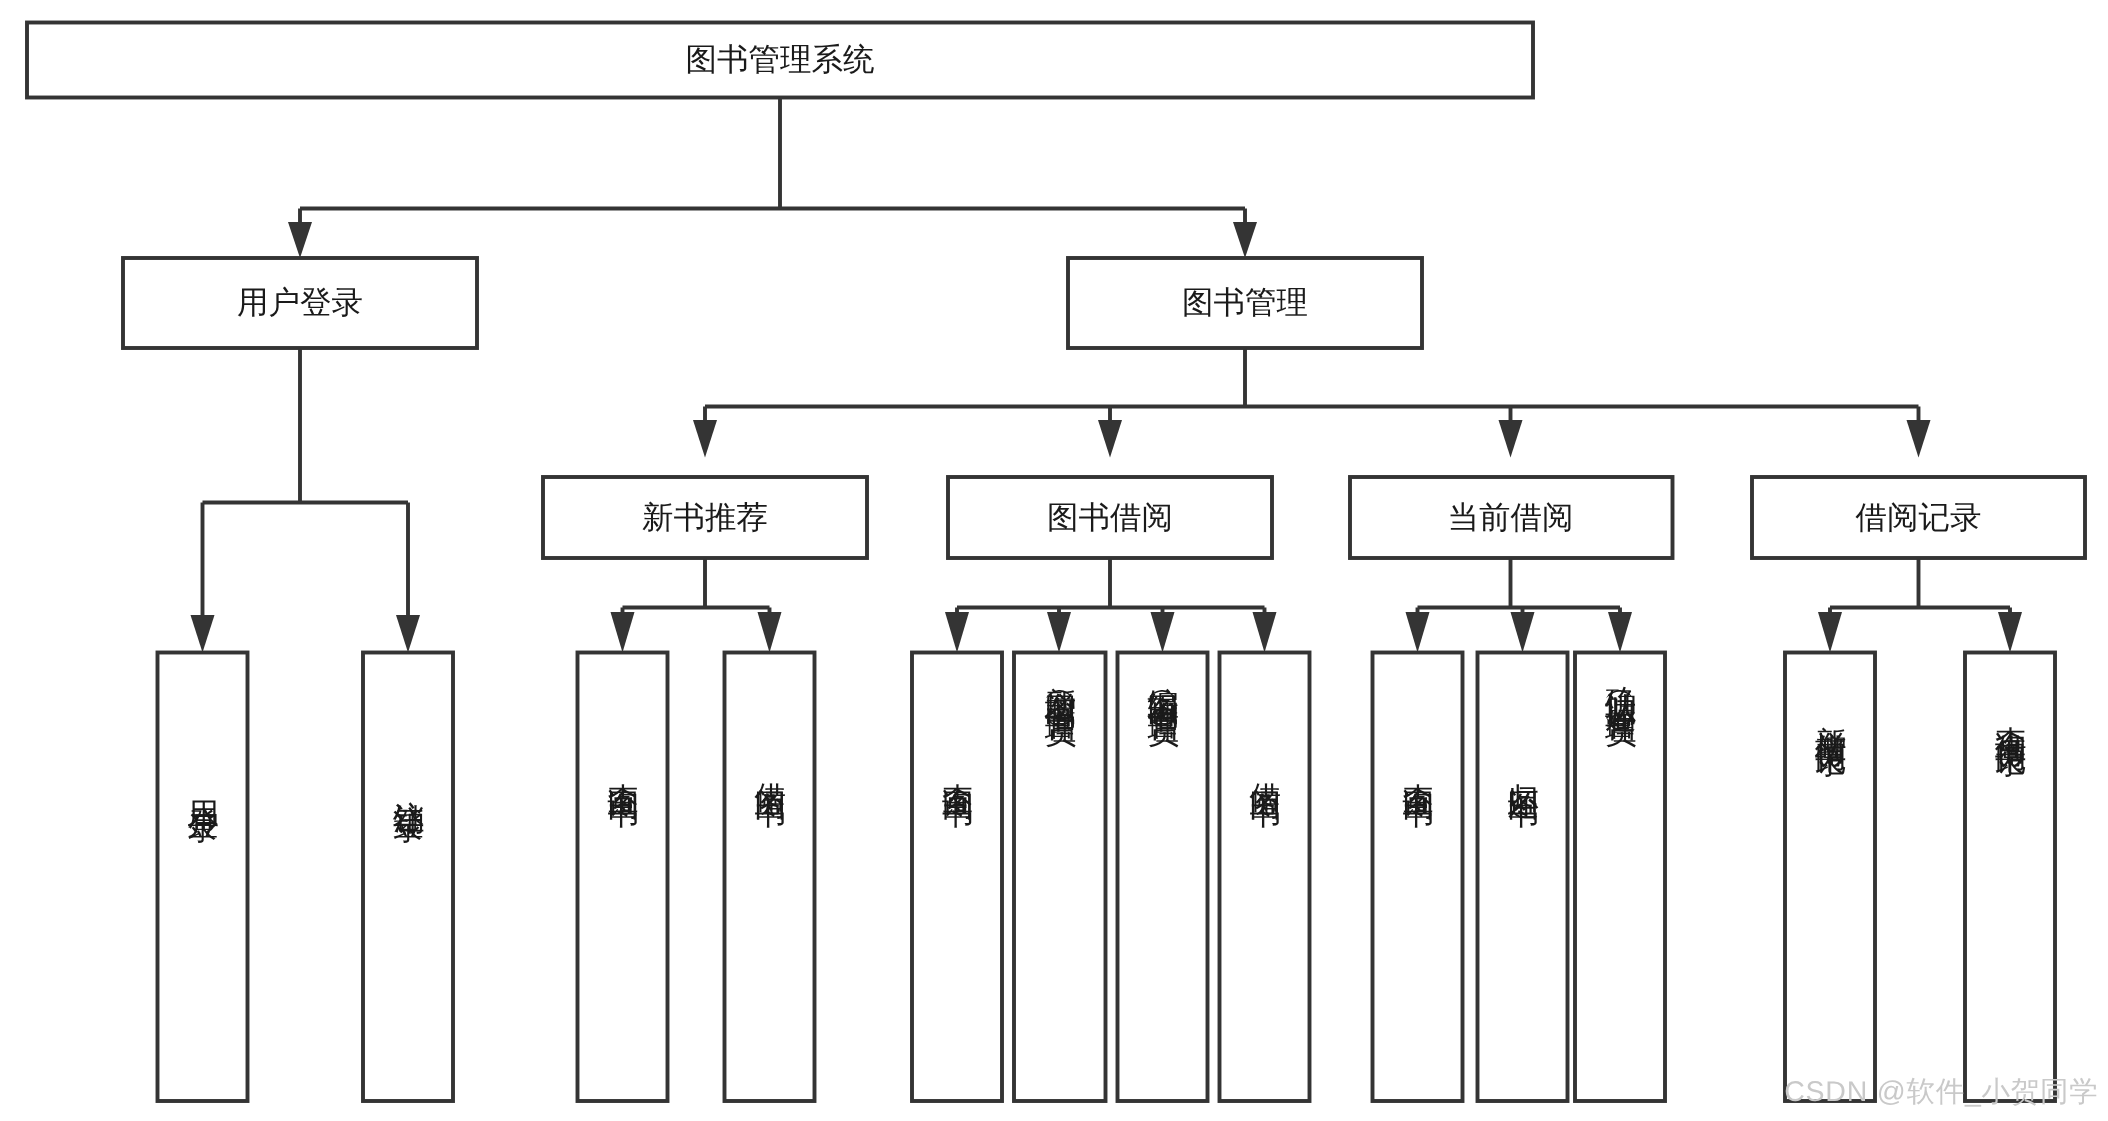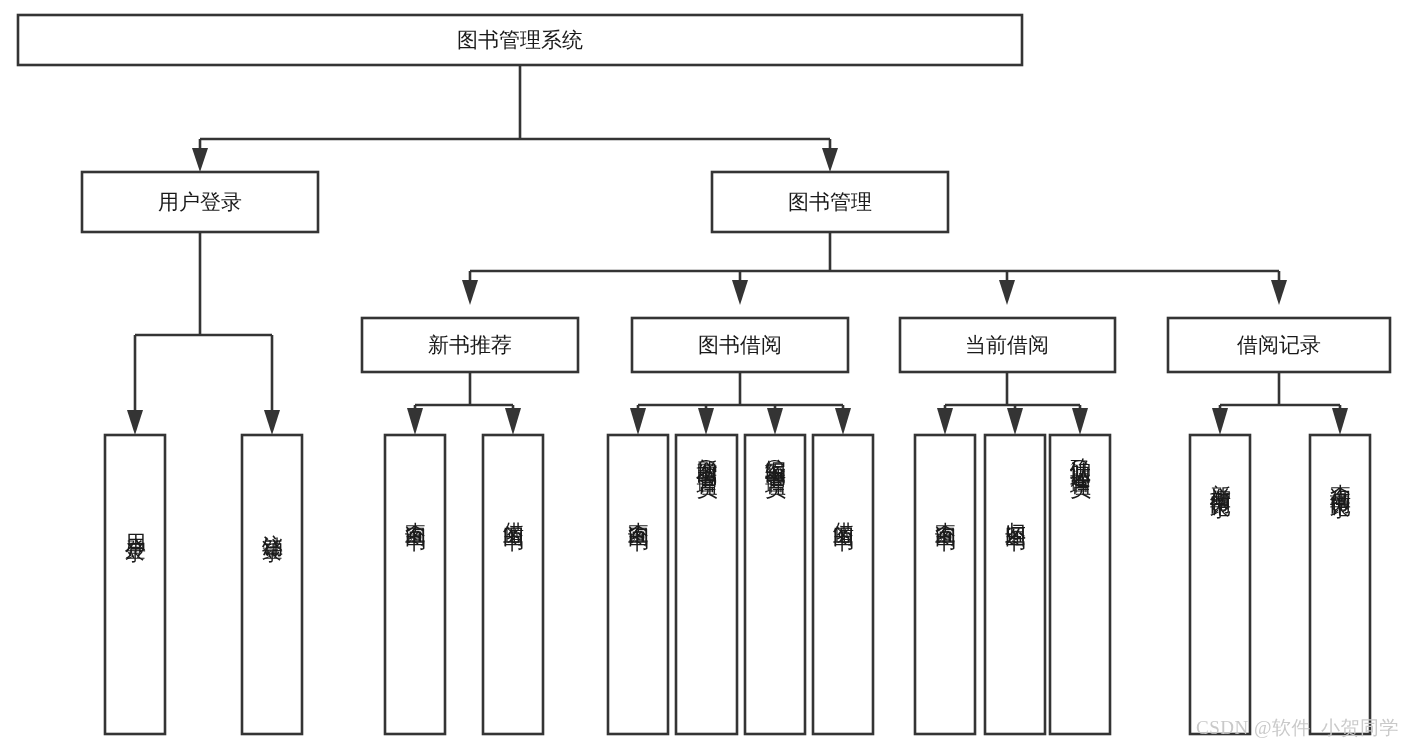--- a/index.html
+++ b/index.html
@@ -62,21 +62,21 @@
     font-size: 21px;
     line-height: 1;
     letter-spacing: 3px;
     color: #1a1a1a;
     white-space: nowrap;
   }
   .watermark {
     position: absolute;
     right: 6px;
     bottom: 6px;
-    font-family: Liberation Serif, serif;
+    font-family: Liberation Sans, sans-serif;
     font-size: 19px;
     color: #c9c9c9;
     letter-spacing: 0.5px;
     white-space: nowrap;
     user-select: none;
   }
 </style>
 </head>
 <body>
 

